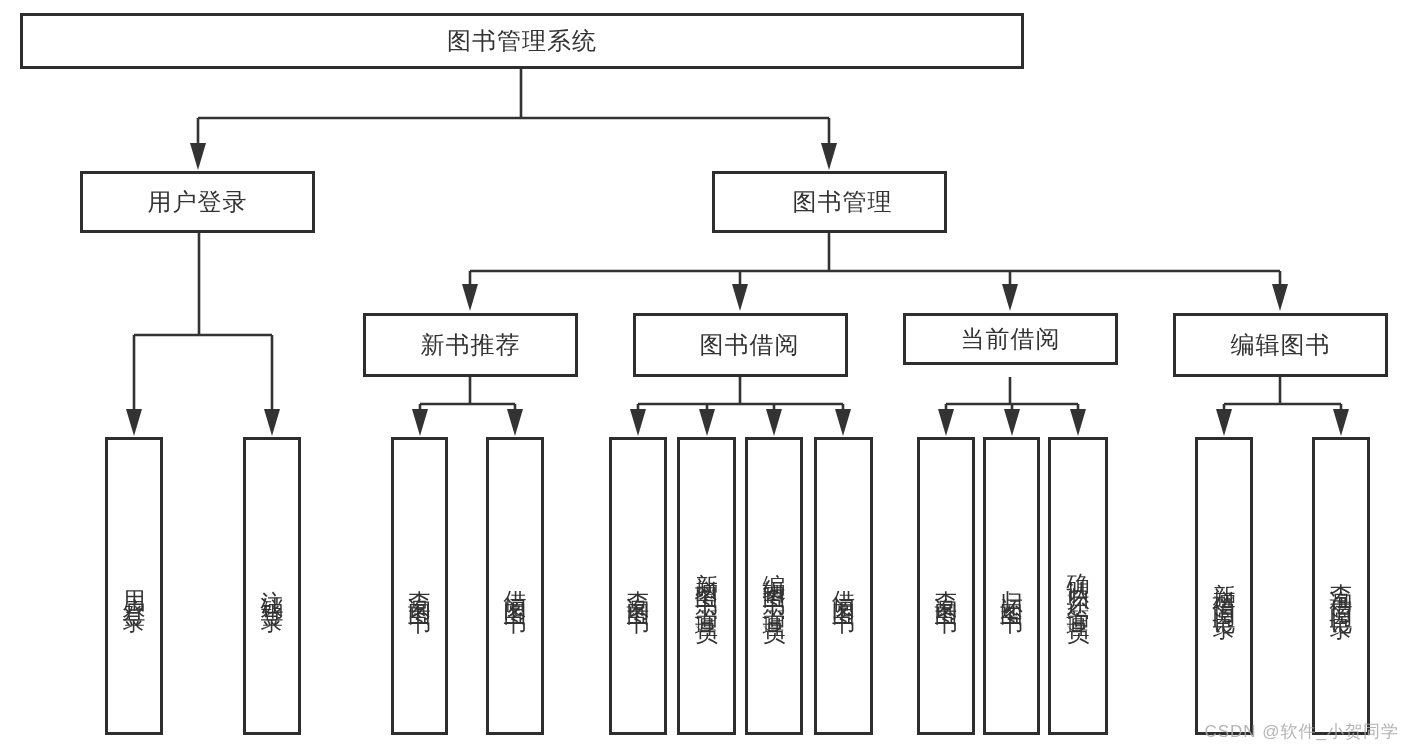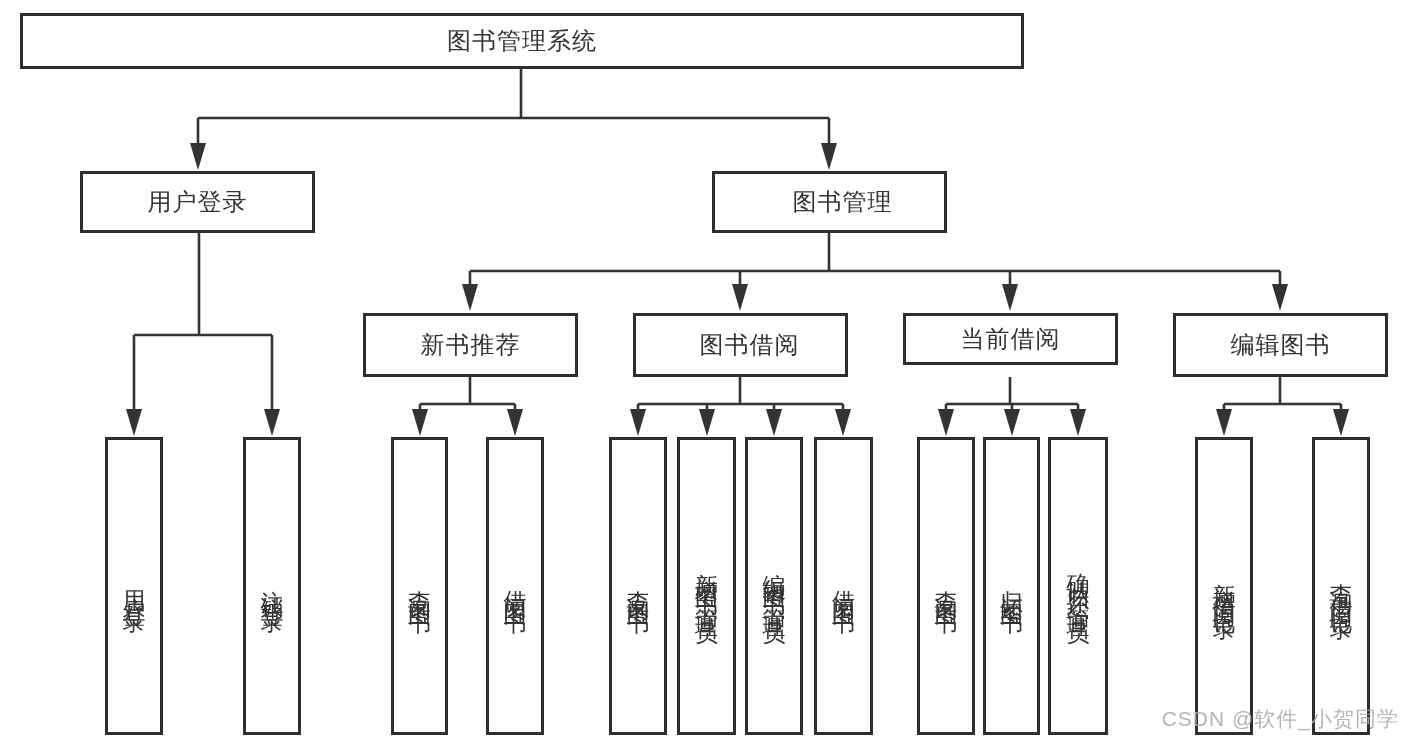--- a/index.html
+++ b/index.html
@@ -49,22 +49,22 @@
     writing-mode: vertical-rl;
     text-orientation: mixed;
     font-size: 23px;
     letter-spacing: 7px;
     line-height: 1;
     color: #333333;
   }
   .watermark {
     position: absolute;
     right: 6px;
-    bottom: 14px;
-    font-size: 21px;
+    bottom: 4px;
+    font-size: 17px;
     color: rgba(170, 170, 170, 0.88);
     letter-spacing: 1px;
     z-index: 6;
     white-space: nowrap;
   }
 </style>
 </head>
 <body>
 
 <div class="canvas">

